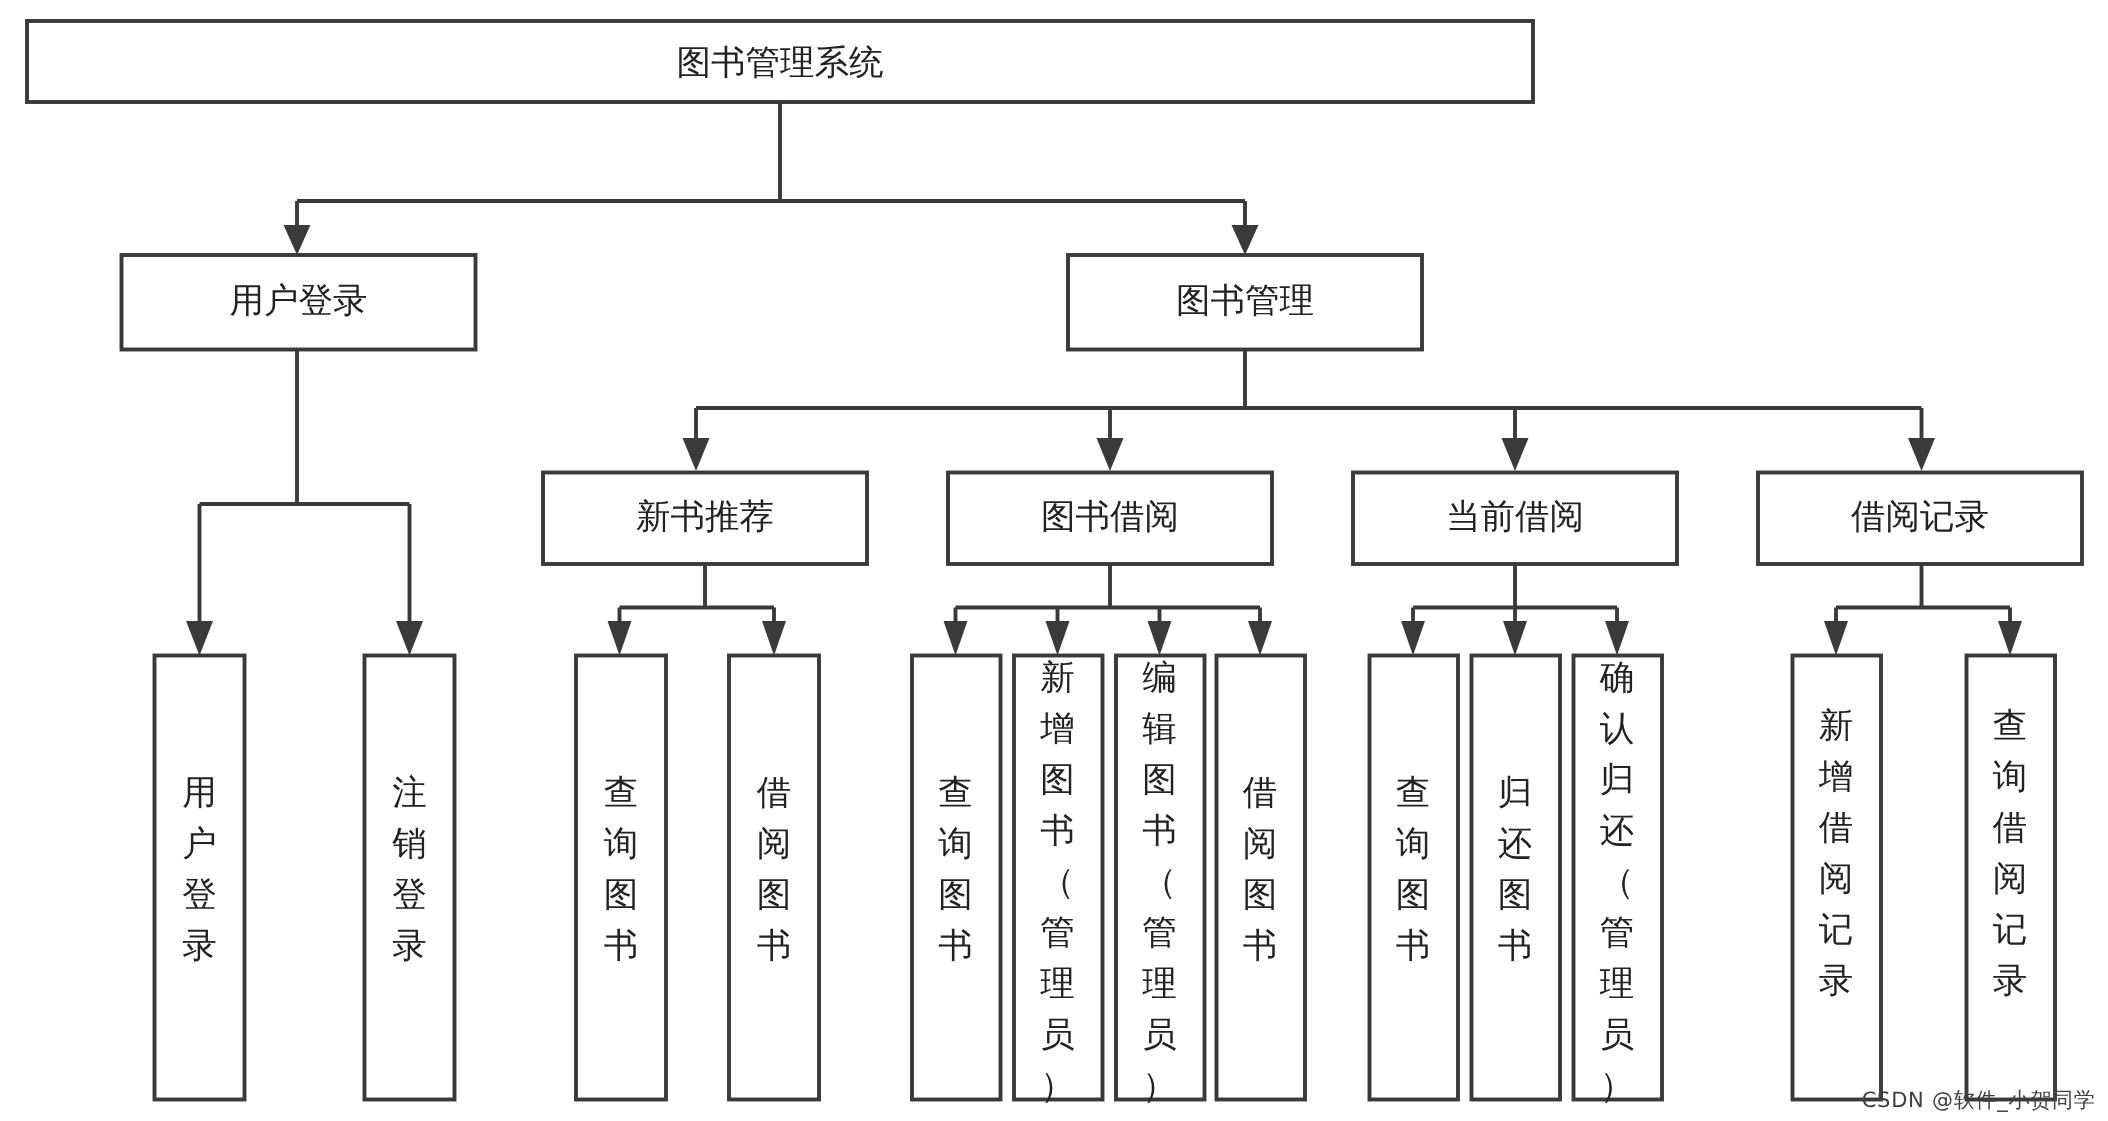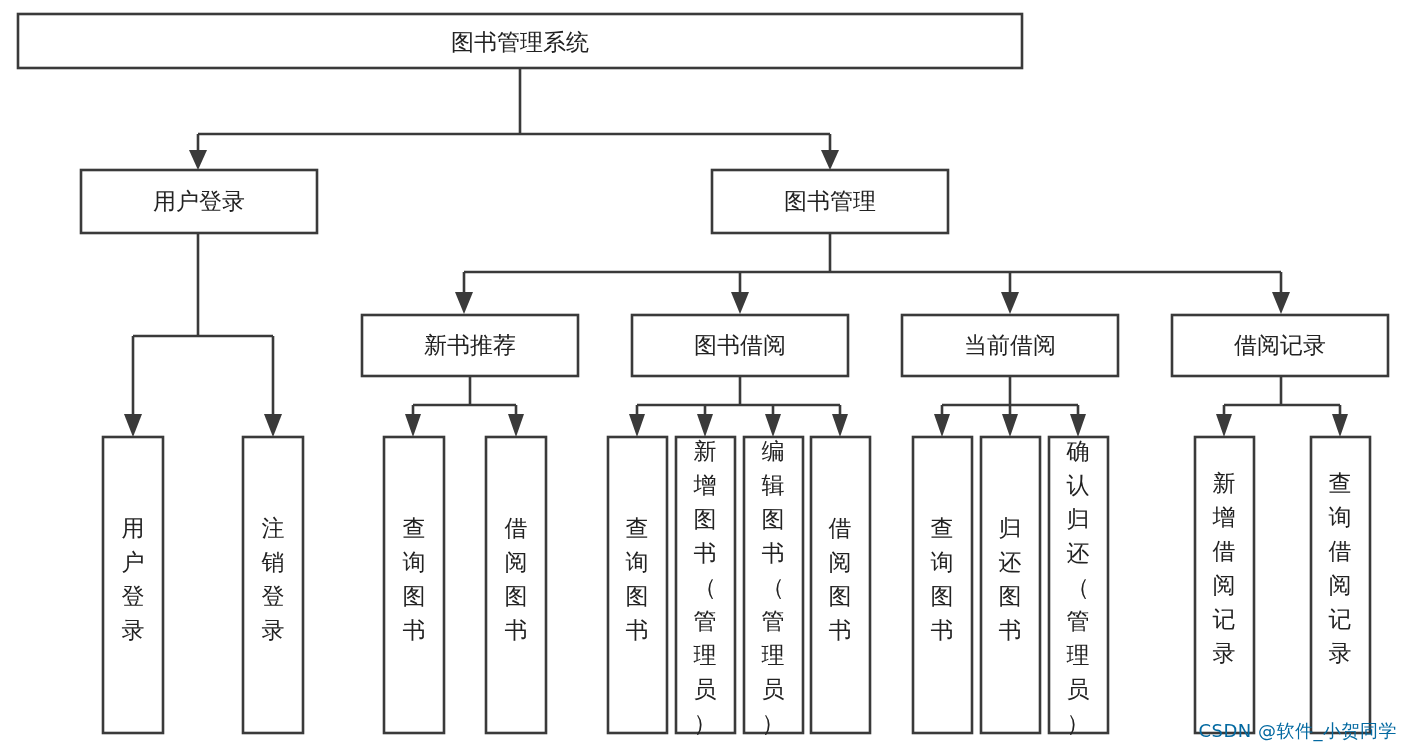--- a/index.html
+++ b/index.html
@@ -53,22 +53,22 @@
     fill: #222222;
     font-family: "DejaVu Sans", "Liberation Sans", sans-serif;
     font-size: 23px;
     text-anchor: middle;
   }
   .watermark {
     position: absolute;
     right: 8px;
     bottom: 4px;
     font-family: "DejaVu Sans", "Liberation Sans", sans-serif;
-    font-size: 18px;
-    color: #0369a1;
+    font-size: 14px;
+    color: #404040;
     white-space: nowrap;
     letter-spacing: 0.5px;
     user-select: none;
   }
 </style>
 </head>
 <body>
 
 <div id="diagram-root">
 

